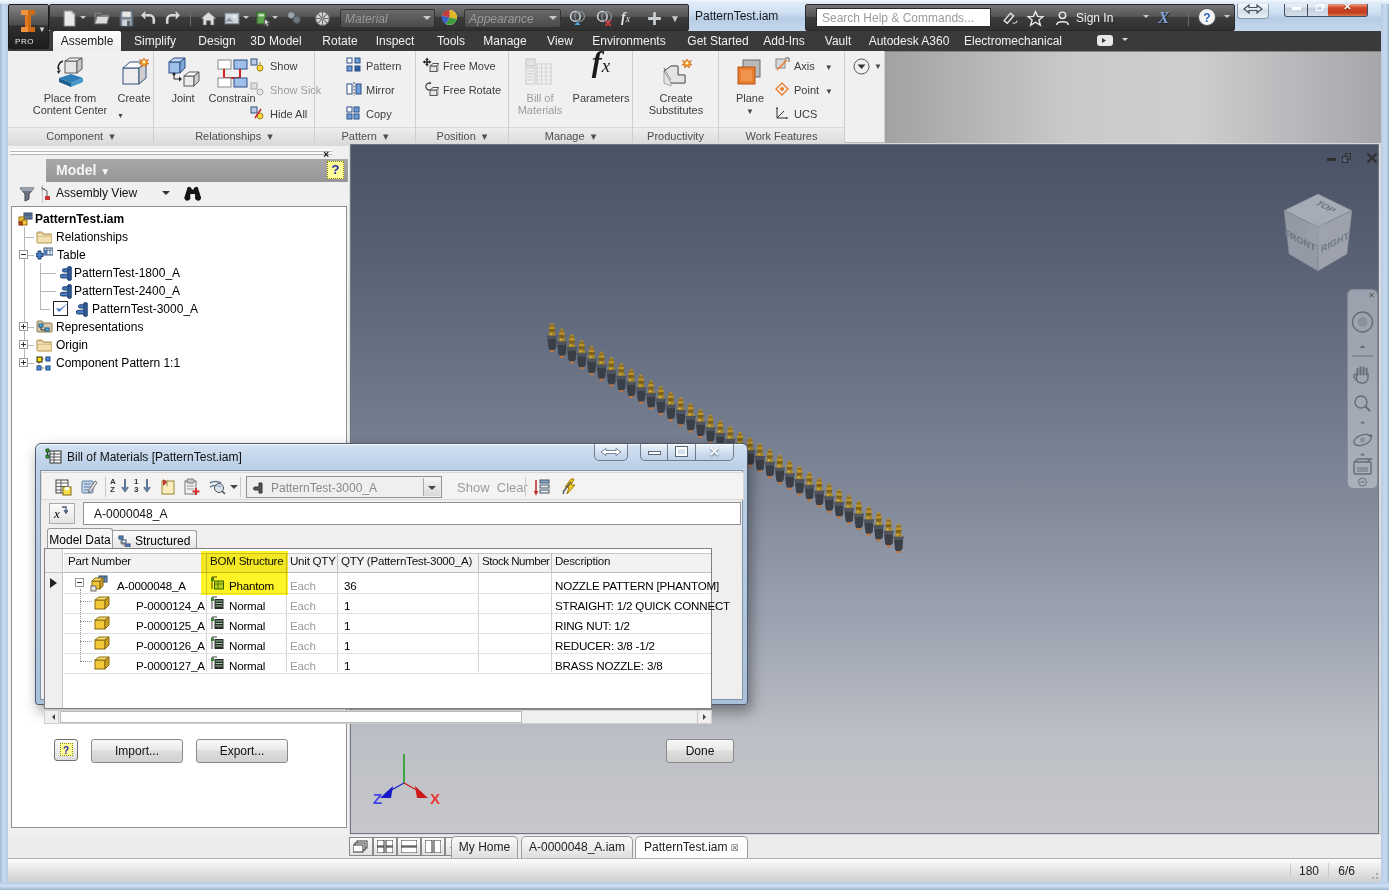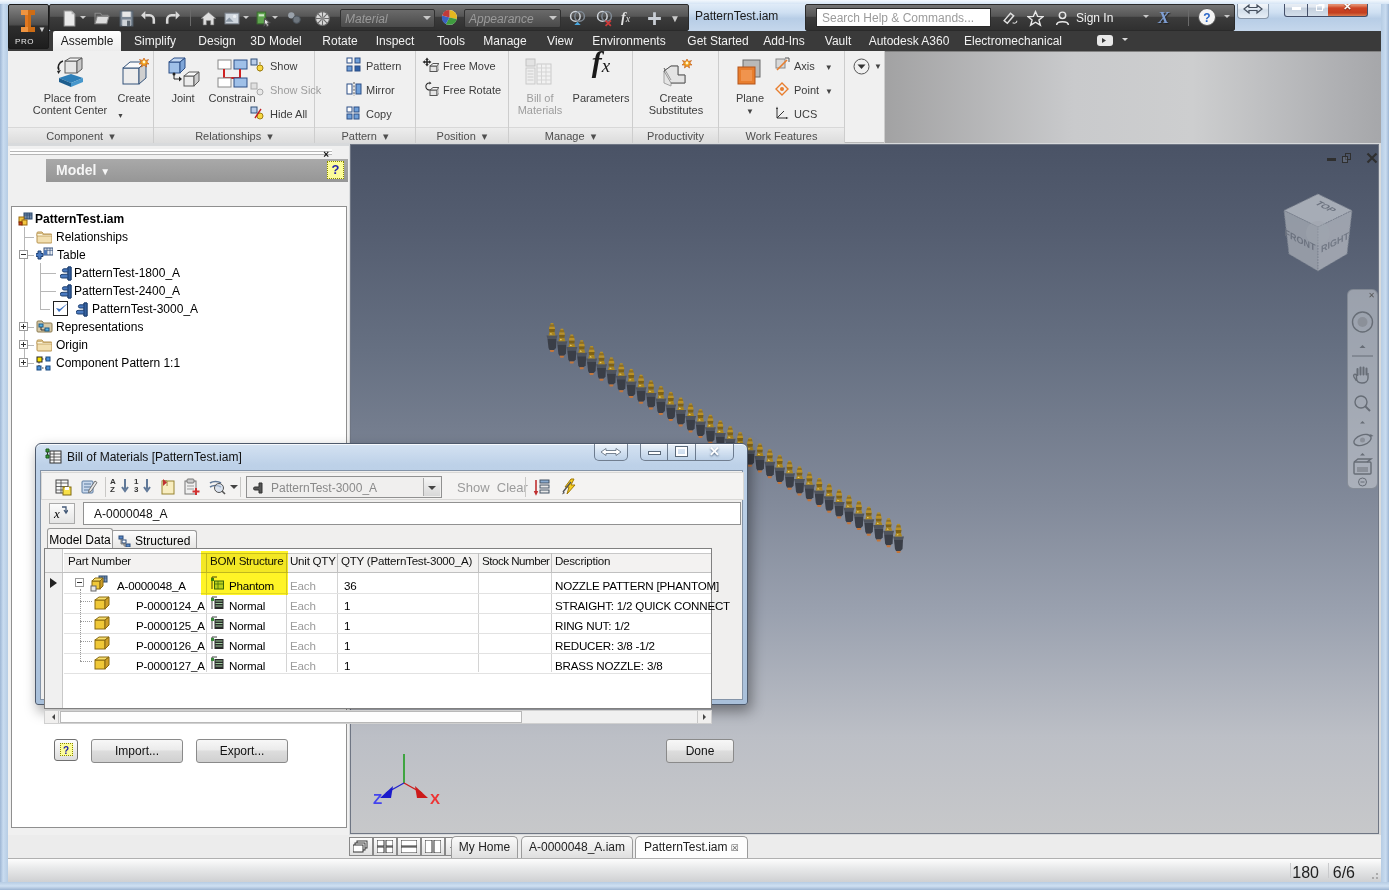--- a/index.html
+++ b/index.html
@@ -71,21 +71,21 @@
 
 #viewport { left:350px; top:144px; width:1029px; height:690px; border:1px solid #6f7684;
   background:linear-gradient(to bottom,#4a5366 0%,#545d70 12%,#667082 30%,#828a9a 52%,#9aa1af 68%,#bcbfc6 86%,#c7c8ca 100%); }
 #docctl { position:absolute; right:8px; top:5px; color:#2f2f2f; font-size:13px; font-weight:bold; letter-spacing:6px;}
 
 
 #tabbar { left:8px; top:835px; width:1373px; height:23px; background:#ececec; }
 .arrbtn { position:absolute; top:2px; width:24px; height:19px; border:1px solid #888; background:linear-gradient(to bottom,#fcfcfc,#e0e0e0); }
 .doctab { position:absolute; top:1px; height:22px; border:1px solid #9b9b9b; border-bottom:none; border-radius:5px 5px 0 0; background:linear-gradient(to bottom,#fafafa,#dfdfdf); font-size:12px; color:#222; text-align:center; line-height:21px; }
 .doctab.active { background:#fdfdfd; }
-#statusbar { left:8px; top:858px; width:1373px; height:24px; background:linear-gradient(to bottom,#fdfdfd,#e8e9ea 40%,#cfd0d2); border-top:1px solid #b0b0b0; font-size:16px; color:#222;text-align:center; }
+#statusbar { left:8px; top:858px; width:1373px; height:24px; background:linear-gradient(to bottom,#fdfdfd,#e8e9ea 40%,#cfd0d2); border-top:1px solid #b0b0b0; font-size:12px; color:#222;text-align:center; }
 
 
 #bleft { left:0; top:0; width:8px; height:890px; background:linear-gradient(to right,#9eb6d4,#c9dcf0 40%,#b6cce4); }
 #bright { left:1381px; top:0; width:8px; height:890px; background:linear-gradient(to left,#9eb6d4,#c9dcf0 40%,#b6cce4); }
 #bbottom { left:0; top:882px; width:1389px; height:8px; background:linear-gradient(to bottom,#b6cce4,#cfe0f2 50%,#9cb4d2); }
 #btop { left:0; top:0; width:1389px; height:4px; background:linear-gradient(to bottom,#f3f8fd,#d6e5f5); }
 
 
 #bom { left:35px; top:443px; width:713px; height:262px; z-index:20;
   background:linear-gradient(to bottom,#d4e2f2 0%,#bdd1e8 8%,#a9c0da 100%); border:1px solid #4e5a6c; border-radius:6px 6px 3px 3px;
@@ -568,20 +568,38 @@
   </svg>
 </div>
 <div class="abs" id="browser">
   <div id="splitter">
       <div id="splitx">×</div>
     </div>
   <div id="bheader">
       <span class="t">Model <span style="font-size:10px">▼</span></span>
       <span class="q">?</span>
     </div>
+  <div id="btoolbar">
+    <svg style="position:absolute;left:8px;top:3px" width="18" height="18" viewBox="0 0 18 18">
+        <path d="M2 3 H16 L11 9 V14 L7 16 V9 z" fill="#6e7684" stroke="#3c434e"></path>
+        <path d="M2 3 H16 L13.5 6 H4.5 z" fill="#9aa3b0"></path>
+      </svg>
+    <div style="position:absolute;left:32px;top:3px;bottom:3px;width:1px;background:#c5c5c5"></div>
+    <svg style="position:absolute;left:30px;top:4px" width="14" height="16" viewBox="0 0 14 16">
+        <path d="M2 2 l5 3 v7" fill="none" stroke="#555"></path>
+        <rect x="5" y="10" width="5" height="4" fill="#c33"></rect>
+        <path d="M1 1 l4 1.5 -3 2 z" fill="#888"></path>
+      </svg>
+    <div class="avtext">Assembly View</div>
+    <div style="position:absolute;left:152px;top:9px;width:0;height:0;border:4px solid transparent;border-top-color:#333"></div>
+    <svg style="position:absolute;left:172px;top:3px" width="21" height="18" viewBox="0 0 21 18">
+        <path d="M5.5 2.5 a2.5 2.5 0 0 1 4 1 l.2 1 h2 l.2-1 a2.5 2.5 0 0 1 4-1 l2.6 8.5 a3 3 0 1 1 -5.3.6 l-.3-2.6 h-4.4 l-.3 2.6 a3 3 0 1 1 -5.3-.6 z" fill="#141414"></path>
+        <rect x="9.2" y="6" width="3" height="2.4" fill="#141414"></rect>
+      </svg>
+  </div>
   <div id="treebox">
     <div class="tline" style="left:12px;top:20px;width:1px;height:137px"></div>
     <div class="tline" style="left:12px;top:30px;width:10px;height:1px"></div>
     <div class="tline" style="left:12px;top:48px;width:5px;height:1px"></div>
     <div class="tline" style="left:17px;top:48px;width:5px;height:1px"></div>
     <div class="tline" style="left:28px;top:56px;width:1px;height:46px"></div>
     <div class="tline" style="left:28px;top:66px;width:16px;height:1px"></div>
     <div class="tline" style="left:28px;top:84px;width:16px;height:1px"></div>
     <div class="tline" style="left:28px;top:102px;width:10px;height:1px"></div>
     <div class="tline" style="left:16px;top:120px;width:6px;height:1px"></div>

